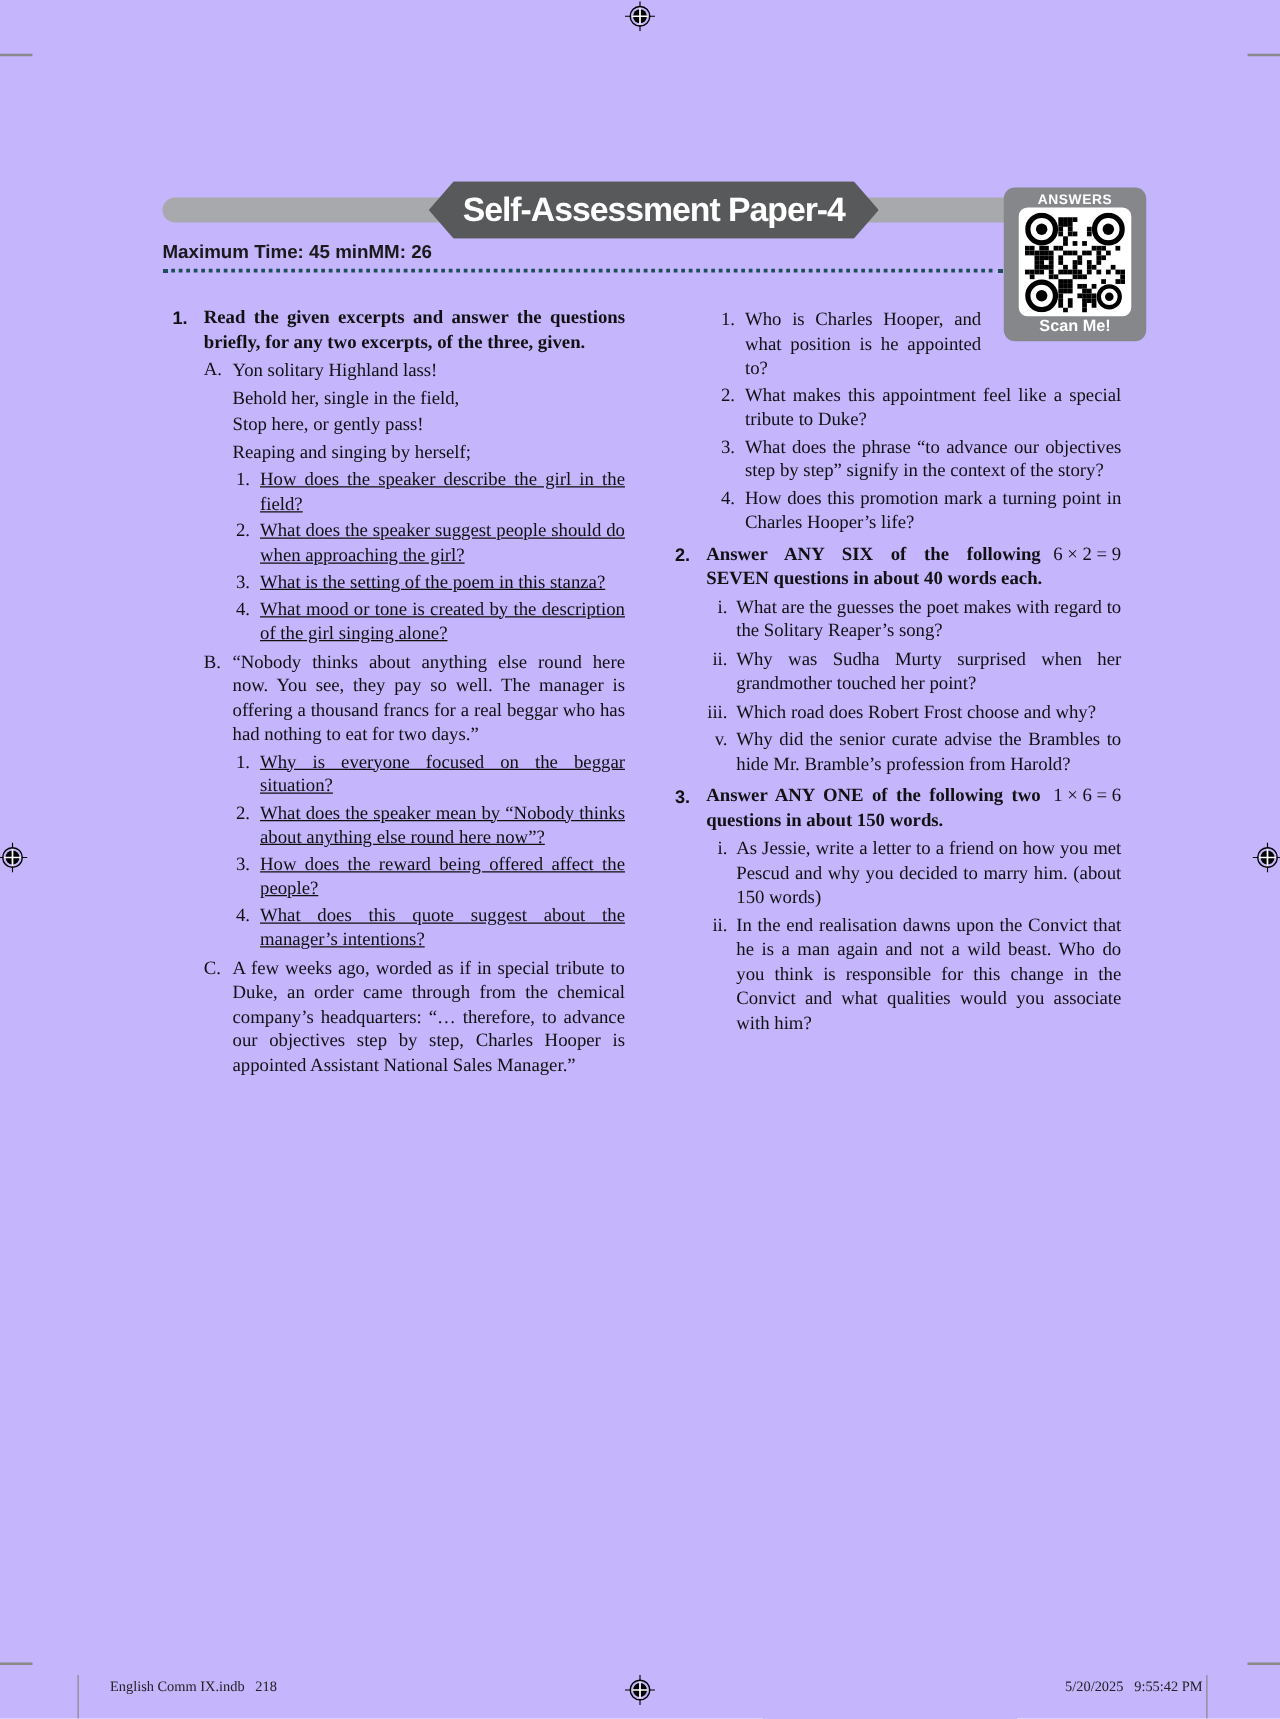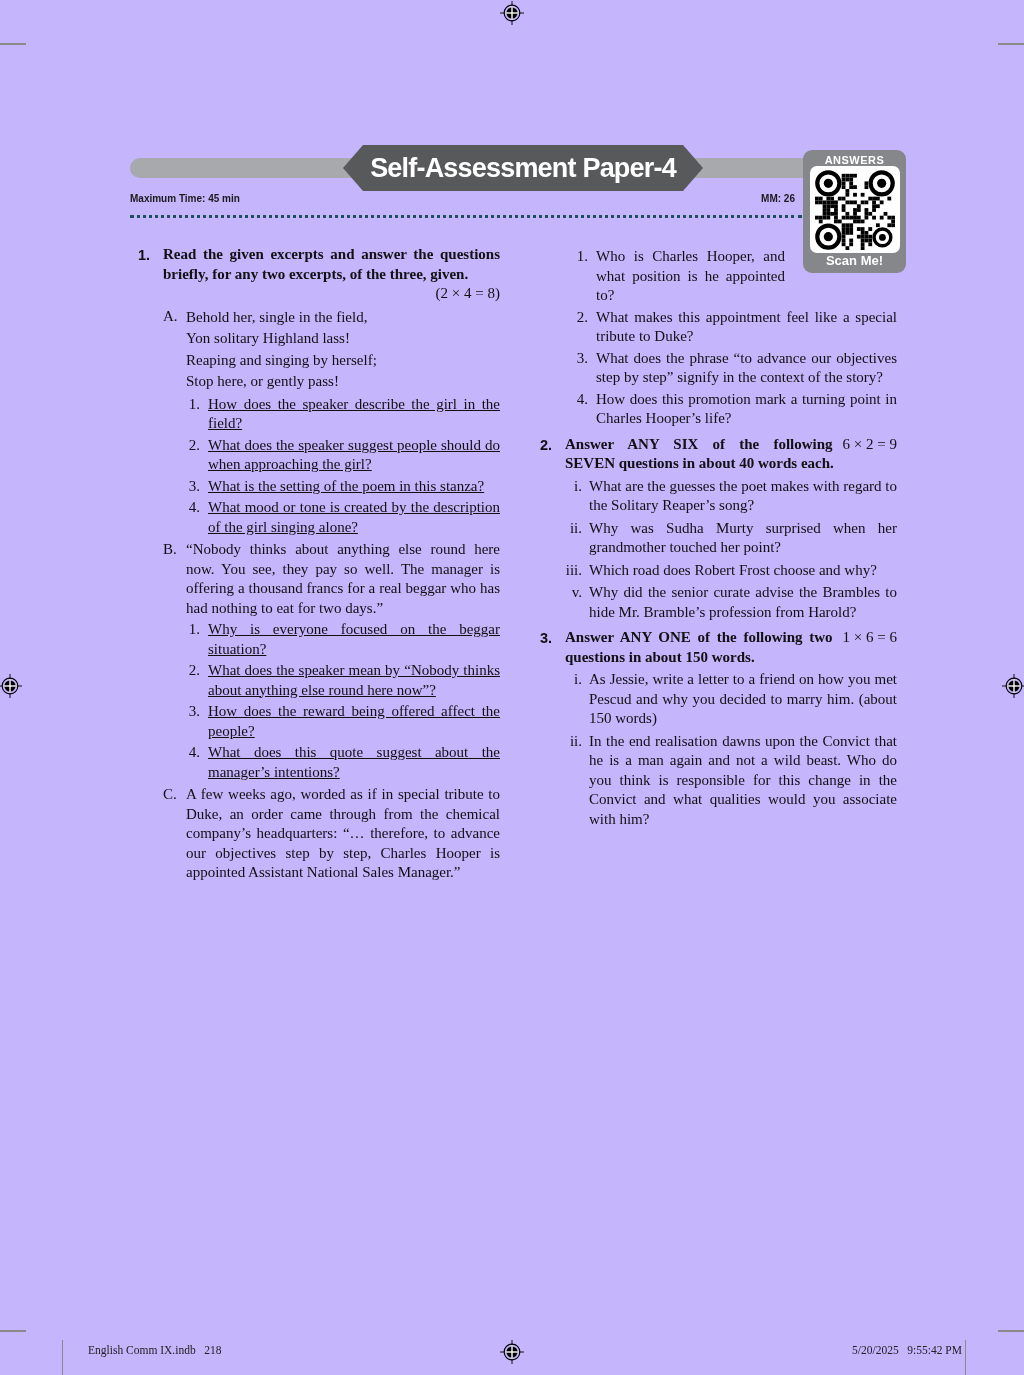--- a/index.html
+++ b/index.html
@@ -12,27 +12,27 @@
 
   
   .banner-bar{position:absolute;left:130px;top:158px;width:675px;height:20px;
               background:#a7a9ac;border-radius:10px 0 0 10px;}
   .banner{position:absolute;left:343px;top:145px;width:360px;height:46px;background:#58595b;
           clip-path:polygon(0 50%,20px 0,calc(100% - 20px) 0,100% 50%,calc(100% - 20px) 100%,20px 100%);
           display:flex;align-items:center;justify-content:center;
           font-family:"Liberation Sans",sans-serif;font-weight:700;font-size:27px;
           letter-spacing:-0.8px;color:#fff;}
   .header-row{position:absolute;left:130px;top:193px;width:665px;display:flex;
-              justify-content:space-between;font-family:"Liberation Sans",sans-serif;
-              font-weight:700;font-size:10px;color:#1a1a1a;gap:36px;}
+              justify-content:flex-start;font-family:"Liberation Sans",sans-serif;
+              font-weight:700;font-size:15px;color:#1a1a1a;}
   .dotted-rule{position:absolute;left:130px;top:215px;width:672px;height:0;
                border-top:3px dotted #1d4e5a;}
 
   
-  .qr-card{position:absolute;left:803px;top:150px;width:103px;height:123px;background:#85878a;
+  .qr-card{position:absolute;left:803px;top:150px;width:114px;height:123px;background:#85878a;
            border-radius:9px;display:flex;flex-direction:column;align-items:center;
            justify-content:space-between;padding:4px 0 5px;box-sizing:border-box;
            font-family:"Liberation Sans",sans-serif;color:#fff;}
   .qr-top{font-size:11px;font-weight:700;letter-spacing:0.5px;}
   .qr-panel{width:90px;height:88px;background:#fff;border-radius:7px;display:flex;
             align-items:center;justify-content:center;}
   .qr-bottom{font-size:13px;font-weight:700;}
 
   
   .col{position:absolute;top:245px;font-size:15px;line-height:19.5px;}
@@ -259,29 +259,28 @@
         </svg>
     </div>
     <div class="qr-bottom">Scan Me!</div>
   </div>
 
   <div class="col col-left">
     <div class="qrow">
       <span class="qnum">1.</span>
       <div class="qtext">Read the given excerpts and answer the questions briefly, for any two excerpts, of the three, given.</div>
     </div>
-    <div class="marksline">(2 × 4 = 8)</div>
 
     <div class="excerpt">
       <span class="exlabel">A.</span>
       <div class="exbody">
+        <div class="poemline">Yon solitary Highland lass!</div>
         <div class="poemline">Behold her, single in the field,</div>
-        <div class="poemline">Yon solitary Highland lass!</div>
+        <div class="poemline">Stop here, or gently pass!</div>
         <div class="poemline">Reaping and singing by herself;</div>
-        <div class="poemline">Stop here, or gently pass!</div>
       </div>
     </div>
     <div class="subq">
         <span class="snum">1.</span>
         <div class="stext">How does the speaker describe the girl in the field?</div>
       </div>
     <div class="subq">
         <span class="snum">2.</span>
         <div class="stext">What does the speaker suggest people should do when approaching the girl?</div>
       </div>

